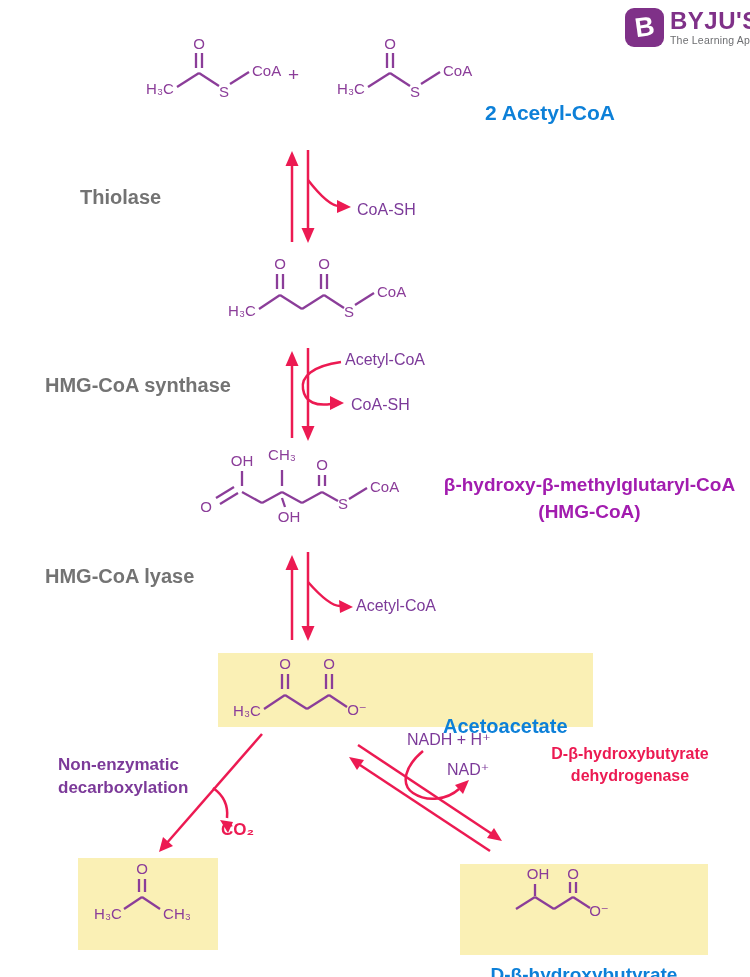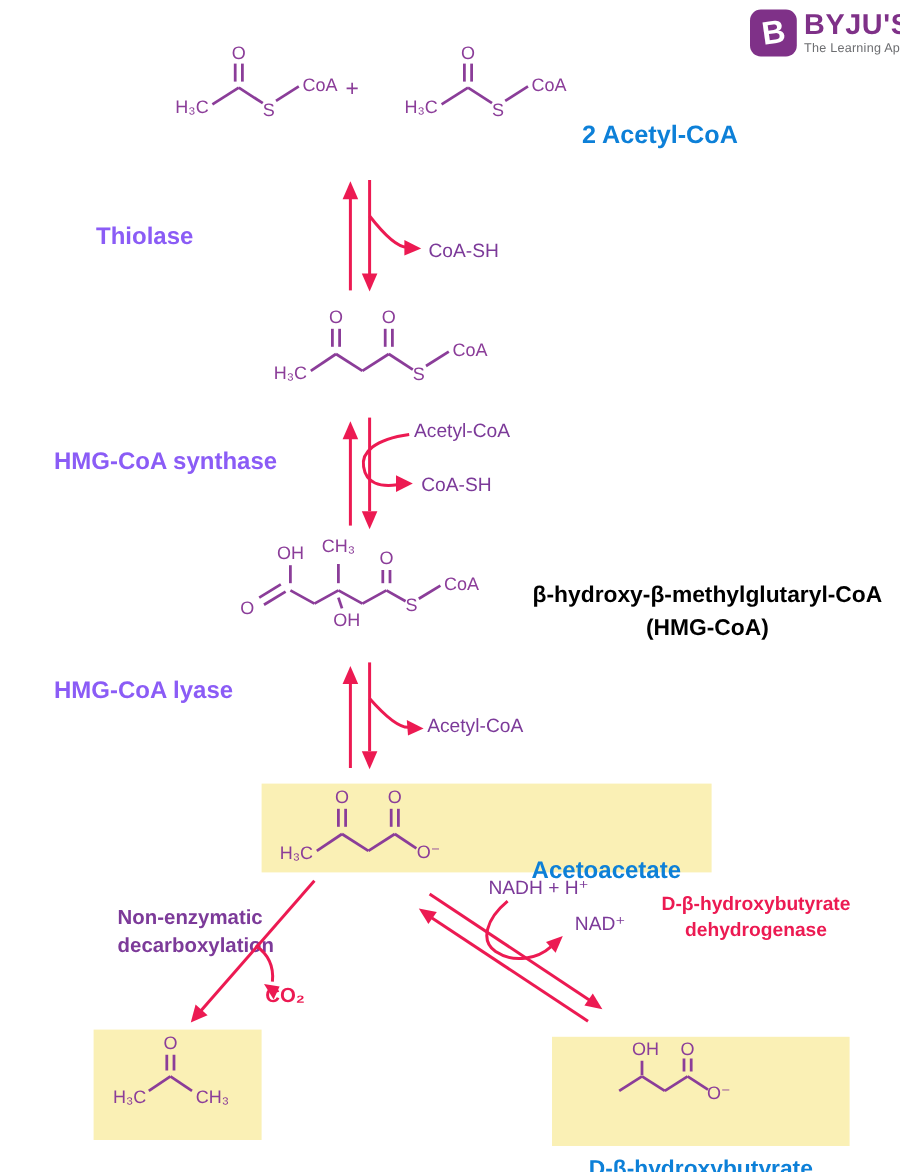--- a/index.html
+++ b/index.html
@@ -8,29 +8,29 @@
   .abs{position:absolute;}
   
   svg.chem{position:absolute;overflow:visible;}
   svg.chem line{stroke:#8B3D99;stroke-width:2.3;}
   svg.chem text{fill:#8B3D99;font-family:"Liberation Sans","DejaVu Sans",sans-serif;font-size:15px;}
   
   svg.arrows{position:absolute;left:0;top:0;pointer-events:none;}
   svg.arrows path, svg.arrows line{stroke:#EC1A52;stroke-width:2.5;fill:none;}
   svg.arrows polygon{fill:#EC1A52;stroke:none;}
   
-  .enzyme{color:#8b5cf6;font-weight:bold;font-size:20px;}
+  .enzyme{color:#737373;font-weight:bold;font-size:20px;}
   .cofactor{color:#7C3A99;font-weight:normal;font-size:16px;}
   .compound{color:#0D80D8;font-weight:bold;font-size:20px;margin-top:39px;}
   .plus{color:#8B3D99;font-size:19px;}
   .co2{color:#EC1A52;font-weight:bold;font-size:17px;}
   .ybox{position:absolute;background:#FAF0B5;}
   .enzyme-small{color:#EC1A52;font-size:16px;font-weight:600;text-align:center;line-height:22px;}
-  .purple-2line{color:#7C3A99;font-weight:bold;font-size:17px;line-height:23px;margin-left:40px;}
-  .hmg-label{color:#000000;font-weight:bold;font-size:19px;text-align:center;line-height:27px;margin-top:12px;}
+  .purple-2line{color:#7C3A99;font-weight:bold;font-size:17px;line-height:23px;}
+  .hmg-label{color:#a21caf;font-weight:bold;font-size:19px;text-align:center;line-height:27px;}
   .box-label{position:absolute;left:0;width:100%;text-align:center;}
   
   .logo{position:absolute;left:625px;top:8px;display:flex;align-items:flex-start;}
   .logo-mark{width:39px;height:39px;background:#7F3188;border-radius:9px;display:flex;
              align-items:center;justify-content:center;}
   .logo-mark span{color:#fff;font-weight:bold;font-size:27px;transform:rotate(-8deg);display:block;}
   .logo-text{margin-left:6px;}
   .logo-brand{color:#7F3188;font-weight:bold;font-size:24px;letter-spacing:0.5px;line-height:26px;}
   .logo-tagline{color:#6D6E71;font-size:10.5px;letter-spacing:0.2px;}
 </style>
@@ -194,21 +194,21 @@
   <div class="abs enzyme" style="left:45px;top:565px">HMG-CoA lyase</div>
   <div class="abs cofactor" style="left:356px;top:597px">Acetyl-CoA</div>
 
   <div class="abs purple-2line" style="left:58px;top:753px">
     <div>Non-enzymatic</div>
     <div>decarboxylation</div>
   </div>
   <div class="abs co2" style="left:221px;top:820px">CO₂</div>
 
   <div class="abs cofactor" style="left:407px;top:730px">NADH + H⁺</div>
-  <div class="abs cofactor" style="left:479px;top:760px">NAD⁺</div>
+  <div class="abs cofactor" style="left:447px;top:760px">NAD⁺</div>
 
   <div class="abs enzyme-small" style="left:510px;top:743px;width:240px;">
     <div><span style="font-weight:bold">D-</span><span>β-hydroxybutyrate</span></div>
     <div>dehydrogenase</div>
   </div>
 
   <svg class="arrows" width="750" height="977" viewBox="0 0 750 977">
 
     <g>
       <line x1="292" y1="242" x2="292" y2="164"></line>

